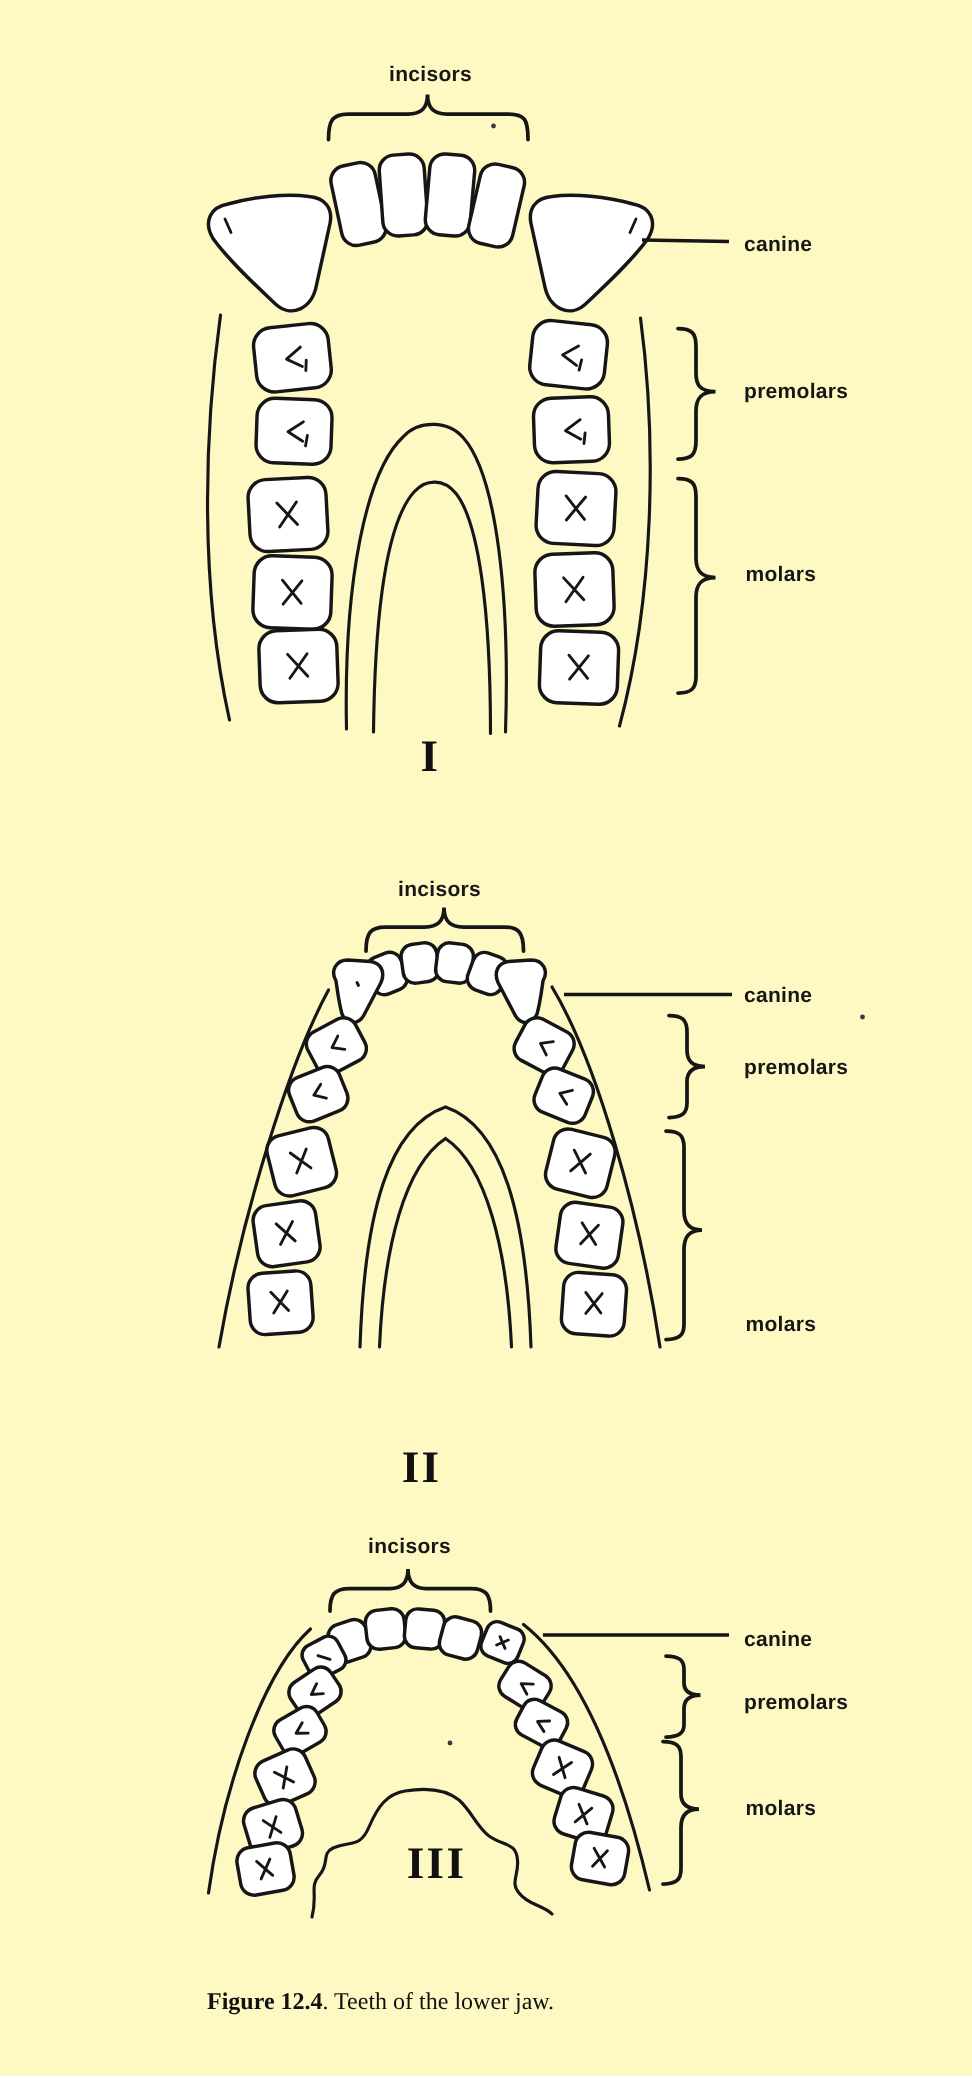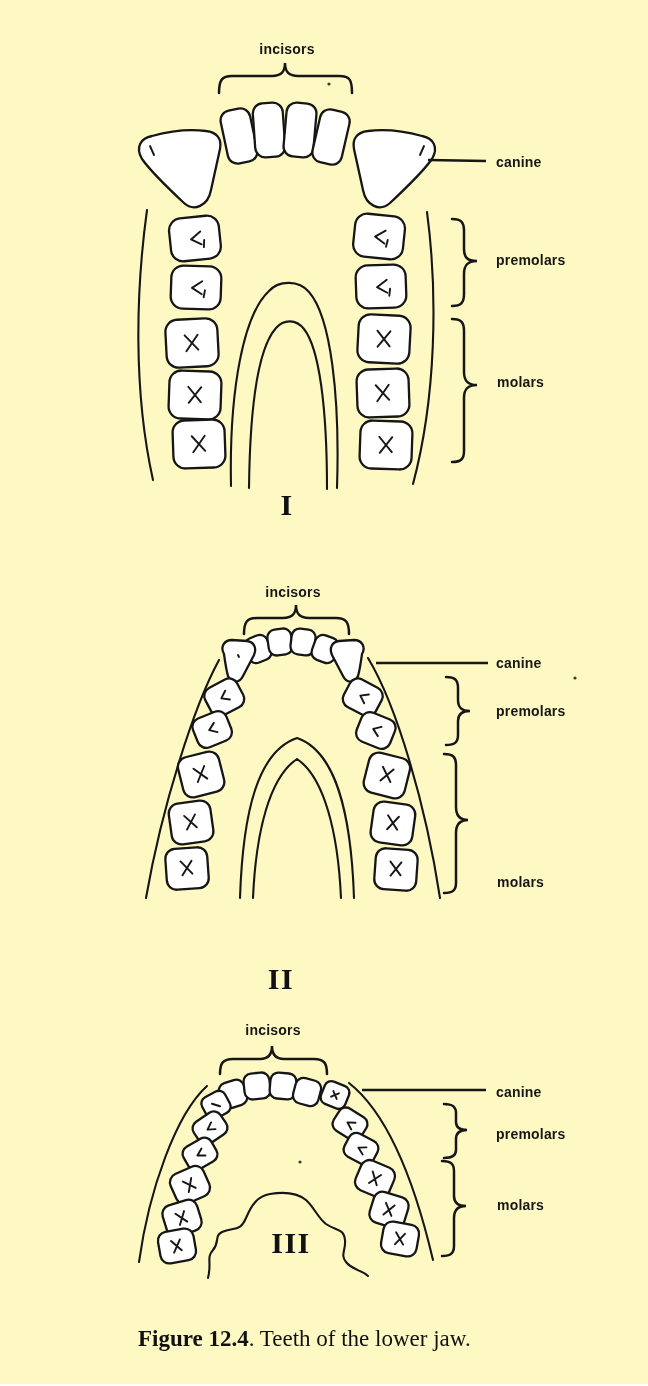--- a/index.html
+++ b/index.html
@@ -19,21 +19,21 @@
     color:#161616;white-space:nowrap;font-family:"Liberation Sans",sans-serif;
   }
   .centered{transform:translateX(-50%);}
   .numeral{
     position:absolute;transform:translateX(-50%);
     font-family:"Liberation Serif",serif;font-weight:bold;font-size:30px;
     letter-spacing:1.5px;color:#111;line-height:1;
   }
   .caption{
     position:absolute;left:138px;top:1326px;
-    font-family:"Liberation Serif",serif;font-size:23px;color:#111;white-space:nowrap;
+    font-family:"Liberation Serif",serif;font-size:16px;color:#111;white-space:nowrap;
   }
   .caption b{font-weight:bold;}
 </style>
 </head>
 <body>
 
 <div class="page">
 
   <svg class="art" viewBox="0 0 648 1386" xmlns="http://www.w3.org/2000/svg">
     <defs>

